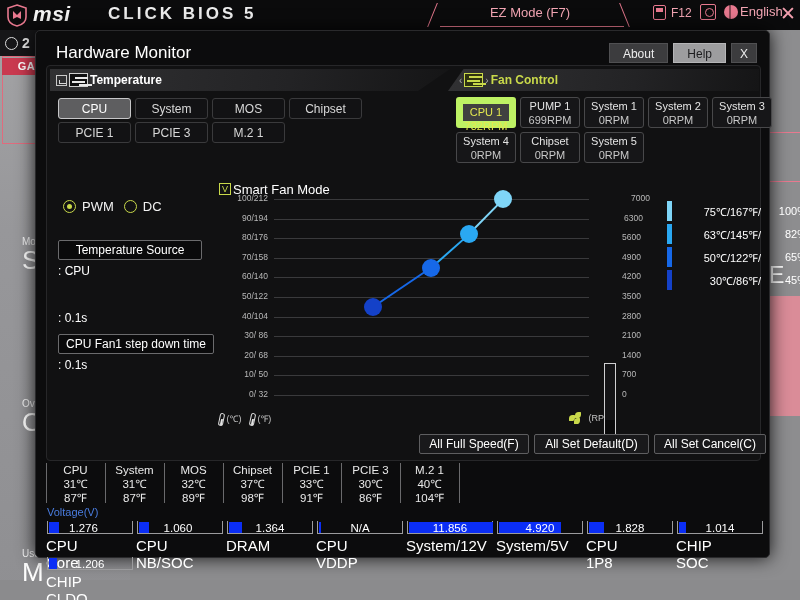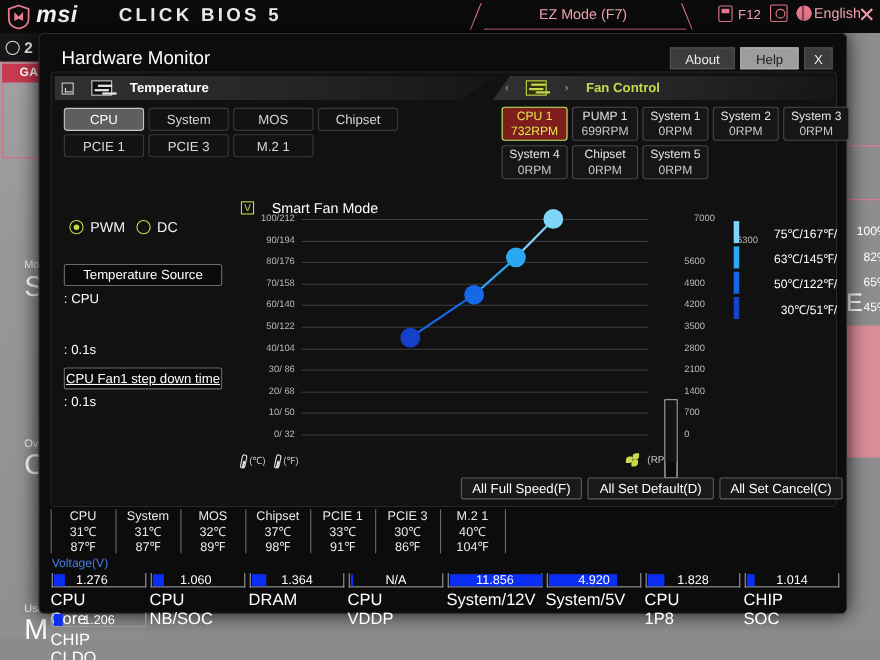--- a/index.html
+++ b/index.html
@@ -120,21 +120,21 @@
   .dlg-btn.x { padding: 0 8px; }
 
   
   .content {
     position: absolute; left: 10px; top: 34px; width: 715px; height: 396px;
     background: #111112; border: 1px solid #272729; border-radius: 4px;
   }
 
   
   .panel-head {
-    position: absolute; height: 22px; display: flex; align-items: center; gap: 16px;
+    position: absolute; height: 22px; display: flex; align-items: center; gap: 2px;
     padding-left: 6px;
   }
   .panel-head-bg {
     position: absolute; height: 22px;
     background: linear-gradient(100deg,#313133 0%, #232325 60%, #151516 100%);
   }
   .ph-title { font-size: 12px; font-weight: bold; }
   .ph-title.white { color: #ffffff; }
   .ph-title.olive { color: #c9d94a; }
   .arrow-sm { color: #a8a8a8; font-size: 10px; }
@@ -170,21 +170,21 @@
   }
   .tab-btn.active {
     background: #5e5e60; border-color: #c6c6c8; color: #ffffff;
   }
   .fan-btn {
     width: 60px; height: 31px; background: #161618; border: 1px solid #48484a;
     border-radius: 3px; color: #e4e4e4; font-size: 11px; text-align: center;
     padding-top: 1px; line-height: 14px;
   }
   .fan-btn.active {
-    background: #7f1d1d; border: 1px solid #bef264; color: #e4e94f;
+    background: #404040; border: 7px solid #bef264; color: #e4e94f;
   }
   .fan-btn .rpm { color: #c9c9c9; }
   .fan-btn.active .rpm { color: #e4e94f; }
 
   
   .radio-row { position: absolute; left: 62px; top: 200px; display: flex; align-items: center; gap: 6px; }
   .radio {
     width: 13px; height: 13px; border-radius: 50%; border: 1.5px solid #c9d94a;
     position: relative;
   }
@@ -378,35 +378,35 @@
       <span class="radio-lbl">PWM</span>
       <span class="radio" style="margin-left:4px;"></span>
       <span class="radio-lbl">DC</span>
     </div>
 
     <div class="field-btn" style="left:22px; top:209px; width:144px;">Temperature Source</div>
     <div class="field-val" style="left:22px; top:233px;">: CPU</div>
 
     <div class="field-val" style="left:22px; top:280px;">: 0.1s</div>
 
-    <div class="field-btn" style="left:22px; top:303px; width:144px;text-decoration:underline;">CPU Fan1 step down time</div>
+    <div class="field-btn" style="left:22px; top:303px; width:156px;">CPU Fan1 step down time</div>
     <div class="field-val" style="left:22px; top:327px;">: 0.1s</div>
 
     <div class="panel-head" style="left:183px; top:147px; padding-left:0;">
       <span style="width:12px;height:12px;border:1.5px solid #c9d94a;color:#c9d94a;font-size:9px;line-height:10px;text-align:center;">V</span>
       <span style="color:#ffffff;font-size:13px;">Smart Fan Mode</span>
     </div>
 
     <div id="chart">
         <div class="gridline" style="left:238px;top:168px;width:315px;"></div>
         <div class="ylab" style="left:176px;top:162px;">100/212</div>
         <div class="rlab" style="left:583px;top:162px;margin-left:12px;">7000</div>
         <div class="gridline" style="left:238px;top:187.6px;width:315px;"></div>
         <div class="ylab" style="left:176px;top:181.6px;">90/194</div>
-        <div class="rlab" style="left:613px;top:181.6px;text-align:right;">6300</div>
+        <div class="rlab" style="left:588px;top:181.6px;">6300</div>
         <div class="gridline" style="left:238px;top:207.2px;width:315px;"></div>
         <div class="ylab" style="left:176px;top:201.2px;">80/176</div>
         <div class="rlab" style="left:586px;top:201.2px;">5600</div>
         <div class="gridline" style="left:238px;top:226.8px;width:315px;"></div>
         <div class="ylab" style="left:176px;top:220.8px;">70/158</div>
         <div class="rlab" style="left:586px;top:220.8px;">4900</div>
         <div class="gridline" style="left:238px;top:246.4px;width:315px;"></div>
         <div class="ylab" style="left:176px;top:240.4px;">60/140</div>
         <div class="rlab" style="left:586px;top:240.4px;">4200</div>
         <div class="gridline" style="left:238px;top:266px;width:315px;"></div>
@@ -444,21 +444,21 @@
             <div class="legend-temp">63℃/145℉/</div>
             <div class="legend-pct">82%</div>
           </div>
         <div class="legend-row" style="left:631px;top:216px;">
             <div class="legend-swatch" style="background:#1668e8;"></div>
             <div class="legend-temp">50℃/122℉/</div>
             <div class="legend-pct">65%</div>
           </div>
         <div class="legend-row" style="left:631px;top:239px;">
             <div class="legend-swatch" style="background:#1441c8;"></div>
-            <div class="legend-temp">30℃/51℉/</div>
+            <div class="legend-temp">30℃/86℉/</div>
             <div class="legend-pct">45%</div>
           </div>
       </div>
 
     <div class="axis-foot" style="left:183px; top:381px;">
       <span class="thermo-icon"></span>
       <span>(℃)</span>
       <span class="thermo-icon" style="margin-left:6px;"></span>
       <span>(℉)</span>
     </div>

